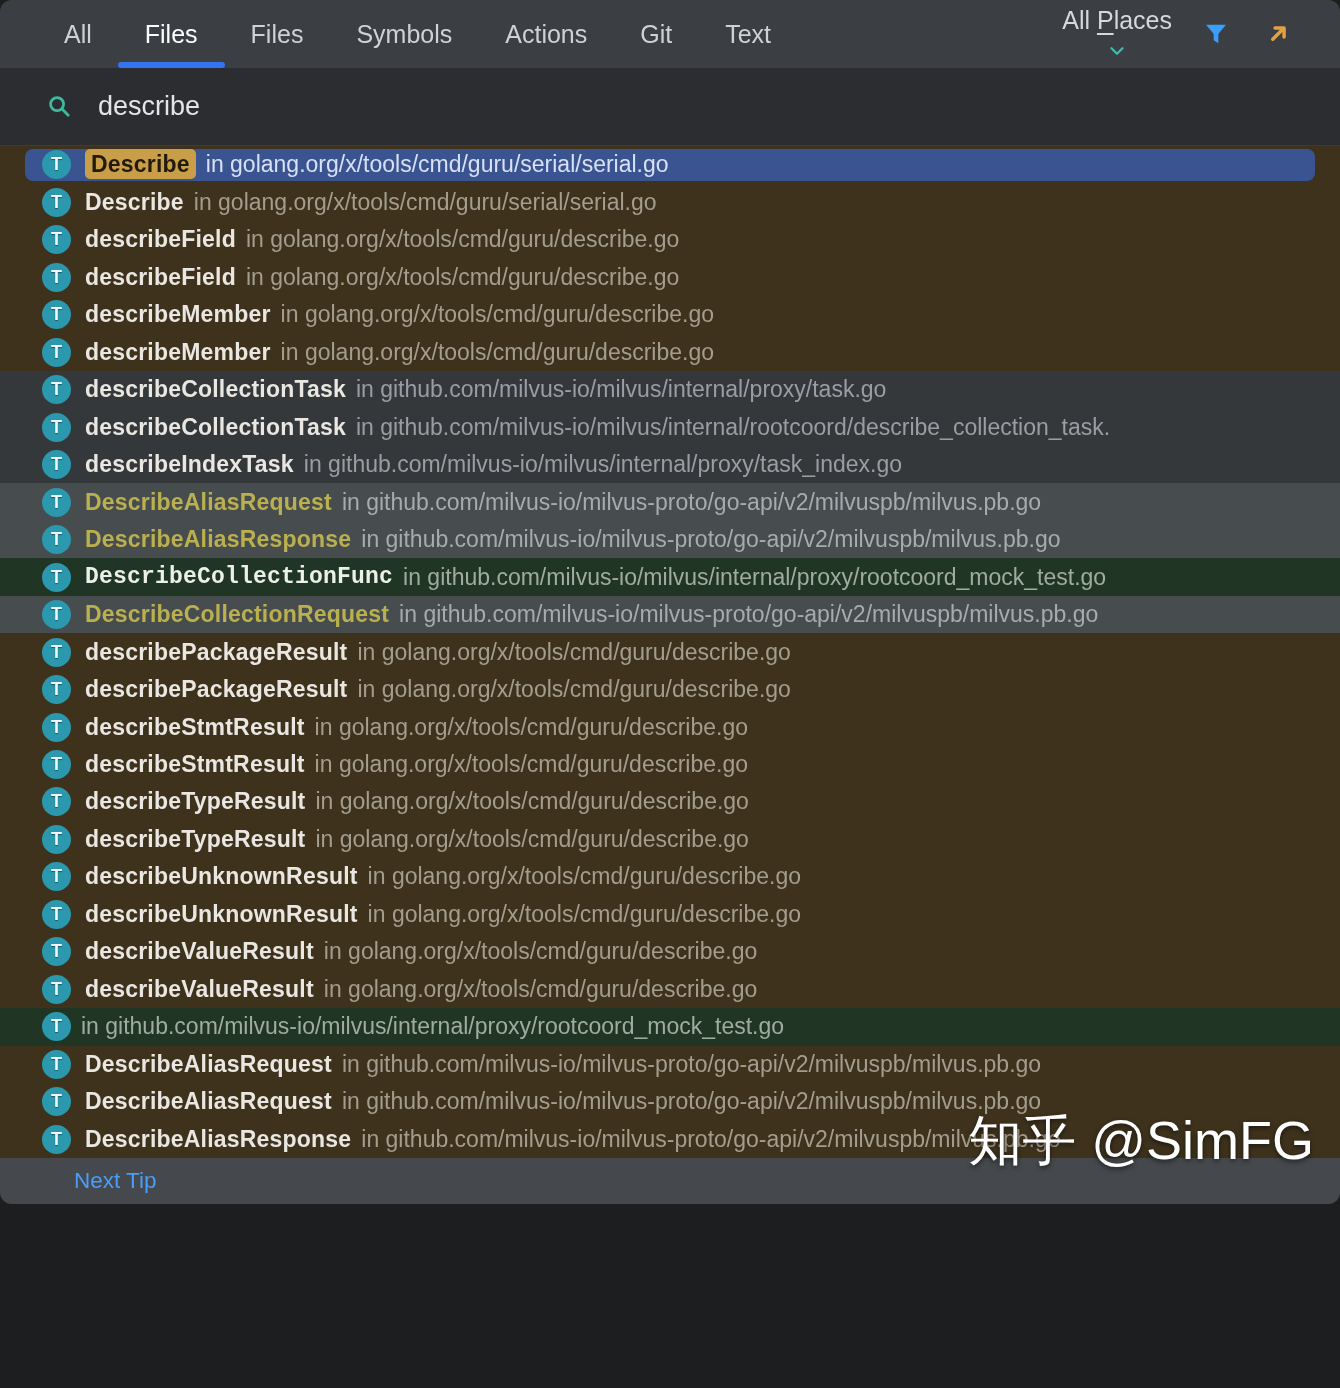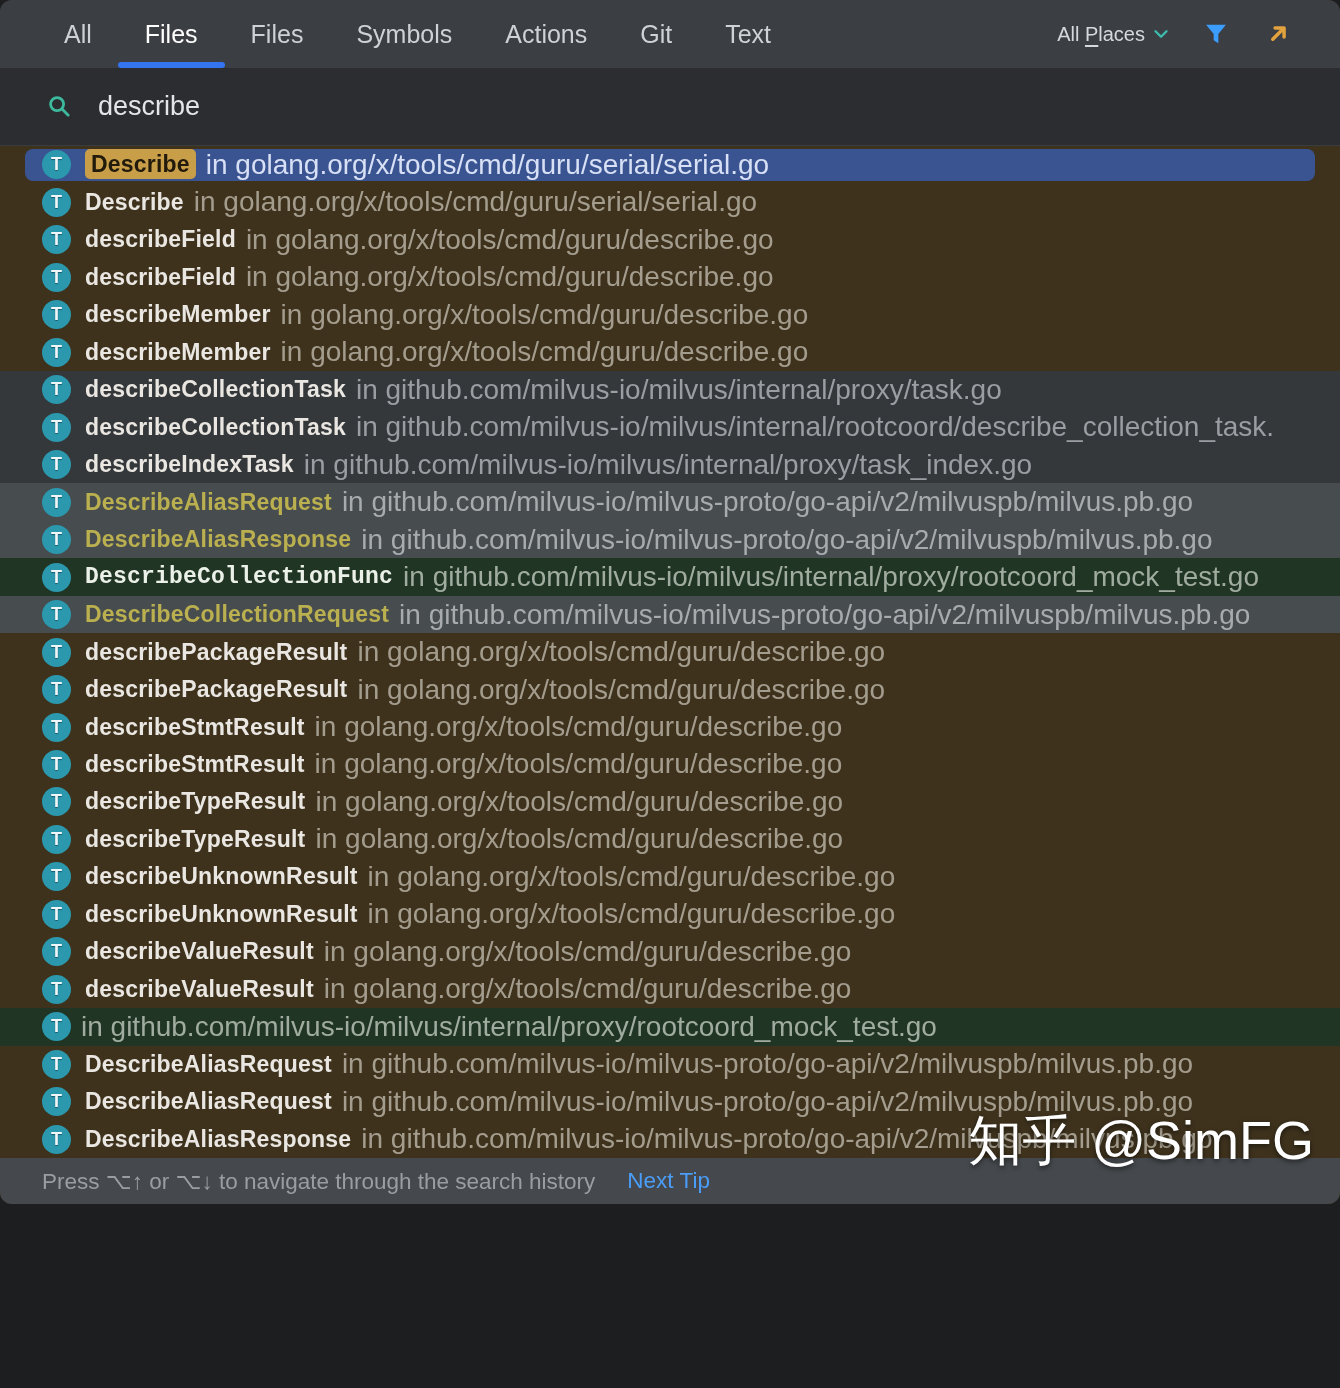--- a/index.html
+++ b/index.html
@@ -28,21 +28,21 @@
   .tab {
     position:relative; display:flex; align-items:center;
     font-size:25px; color:#ced2d6; cursor:default;
   }
   .tab.selected { color:#ffffff; }
   .tab.selected::after {
     content:""; position:absolute; left:-27px; right:-27px; bottom:0;
     height:6px; border-radius:3px; background:#3574f0;
   }
   .hdr-right { margin-left:auto; display:flex; align-items:center; gap:26px; }
-  .places { display:flex; align-items:center; gap:5px; font-size:20px; color:#d5d8dc; }
+  .places { display:flex; align-items:center; gap:5px; font-size:25px; color:#d5d8dc;flex-direction:column; }
   .places u { text-decoration:underline; text-underline-offset:4px; }
   .iconbtn { width:36px; height:36px; display:flex; align-items:center; justify-content:center; }
 
   
   .searchbar {
     height:77px; flex:none;
     background:#2b2d30;
     border-bottom:1px solid #3a3d40;
     display:flex; align-items:center;
     padding:0 30px 0 46px;
@@ -82,21 +82,21 @@
   .rname {
     margin-left:14px; font-size:23px; font-weight:bold;
     color:#eae7e2; letter-spacing:.2px;
   }
   .name-yellow { color:#bbb04f; }
   .bg-green .rname { color:#ebf0e8;font-family:Liberation Mono, monospace; }
   .match {
     background:#c99e49; color:#221a0b;
     border-radius:5px; padding:2px 6px;
   }
-  .rpath { margin-left:10px; font-size:28px; color:#a49d8e; }
+  .rpath { margin-left:10px; font-size:23px; color:#a49d8e; }
   .bg-darkgray .rpath { color:#9a9ea3; }
   .bg-gray .rpath  { color:#a7abae; }
   .bg-green .rpath { color:#9fac9f; }
   .row.selected .rpath { color:#d7e0f5; }
 
   
   .footer {
     height:46px; flex:none;
     background:#45484c;
     display:flex; align-items:center;
@@ -300,18 +300,17 @@
     <span class="rpath">in github.com/milvus-io/milvus-proto/go-api/v2/milvuspb/milvus.pb.go</span>
   </div>
       <div class="row bg-brown">
     <span class="ticon">T</span>
     <span class="rname">DescribeAliasResponse</span>
     <span class="rpath">in github.com/milvus-io/milvus-proto/go-api/v2/milvuspb/milvus.pb.go</span>
   </div>
     </div>
 
   <div class="footer">
-    <span class="hint">Press ⌥↑ or ⌥↓ to navigate through the search history</span>
     <span class="nexttip">Next Tip</span>
   </div>
 
   <div class="watermark">知乎 @SimFG</div>
 </div>
 
 </body></html>

